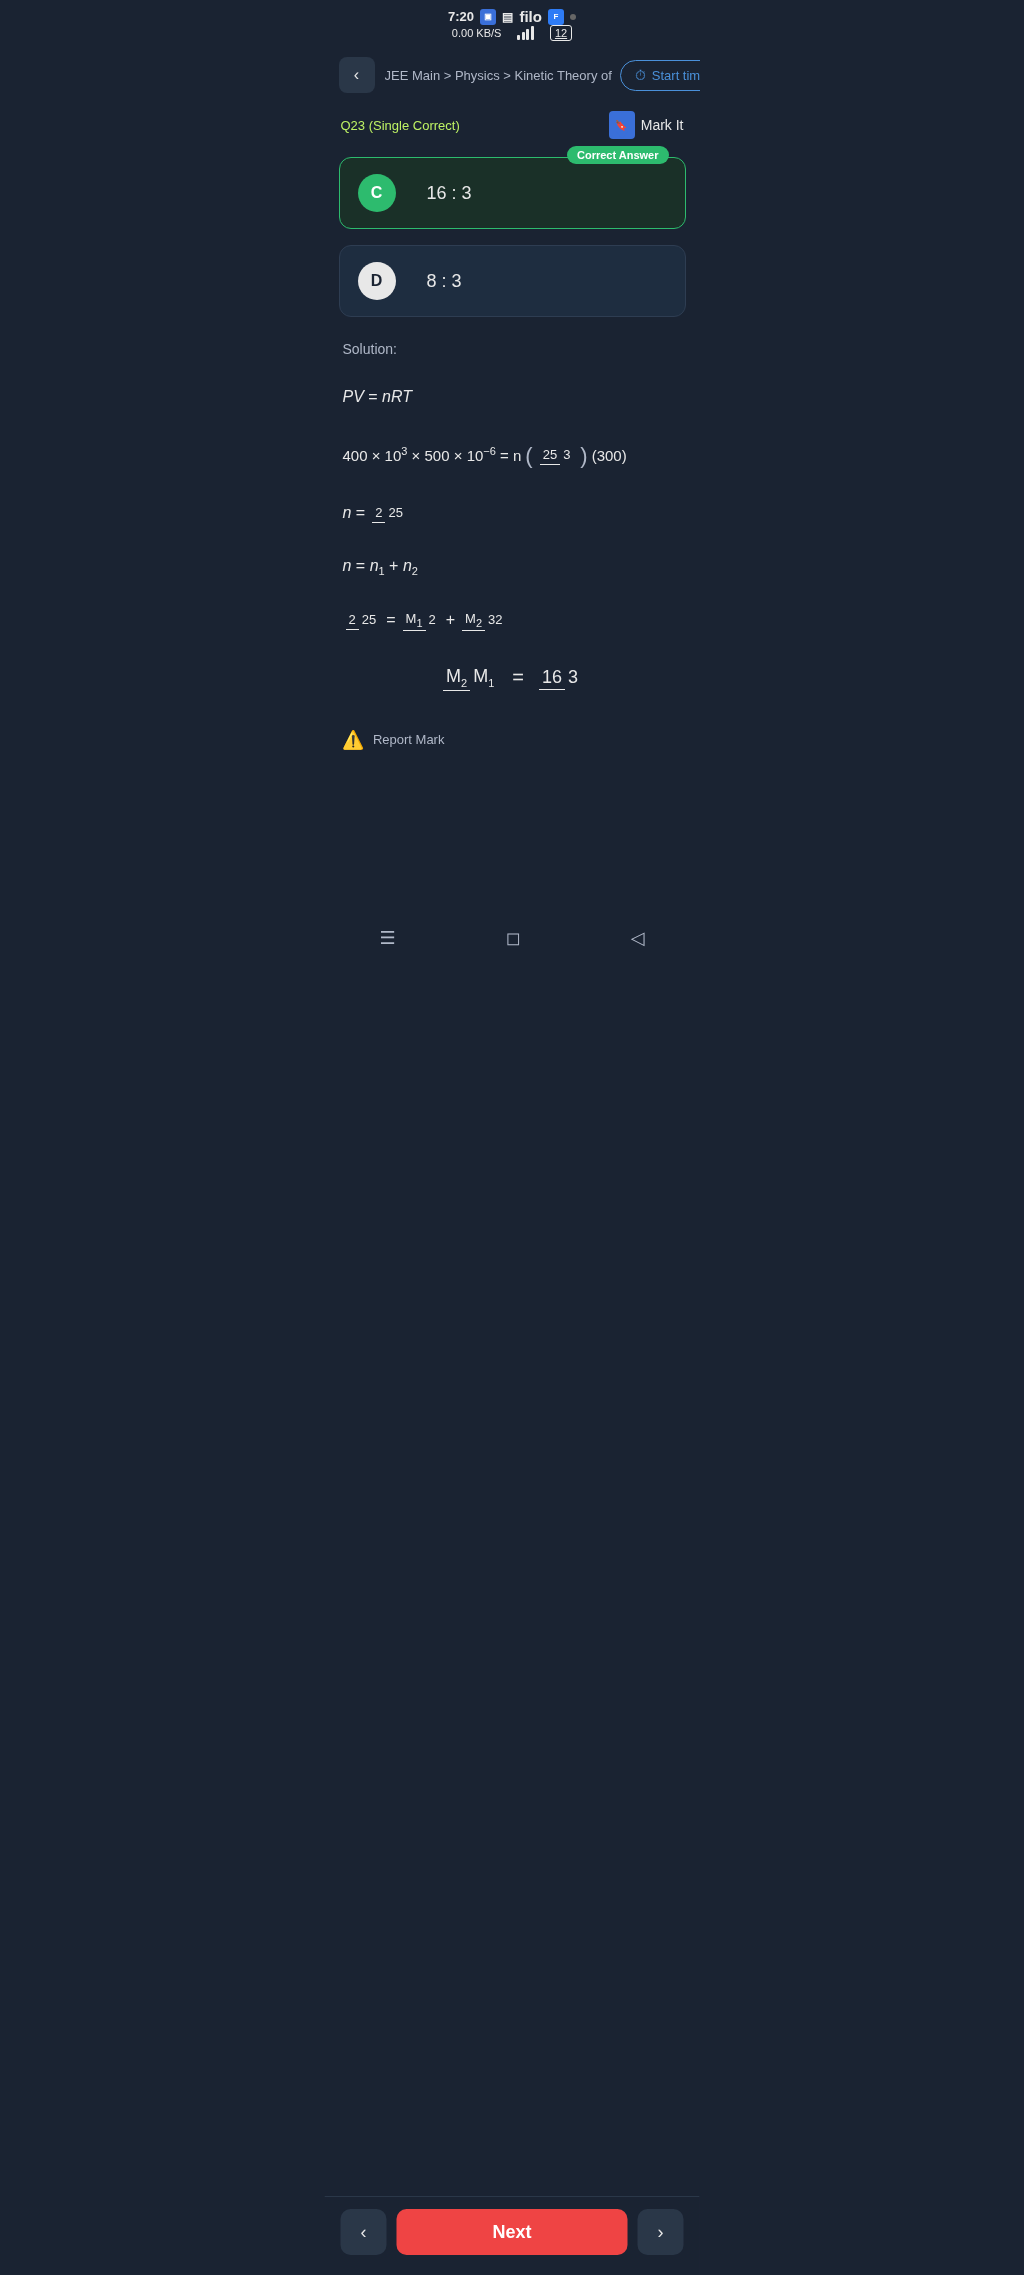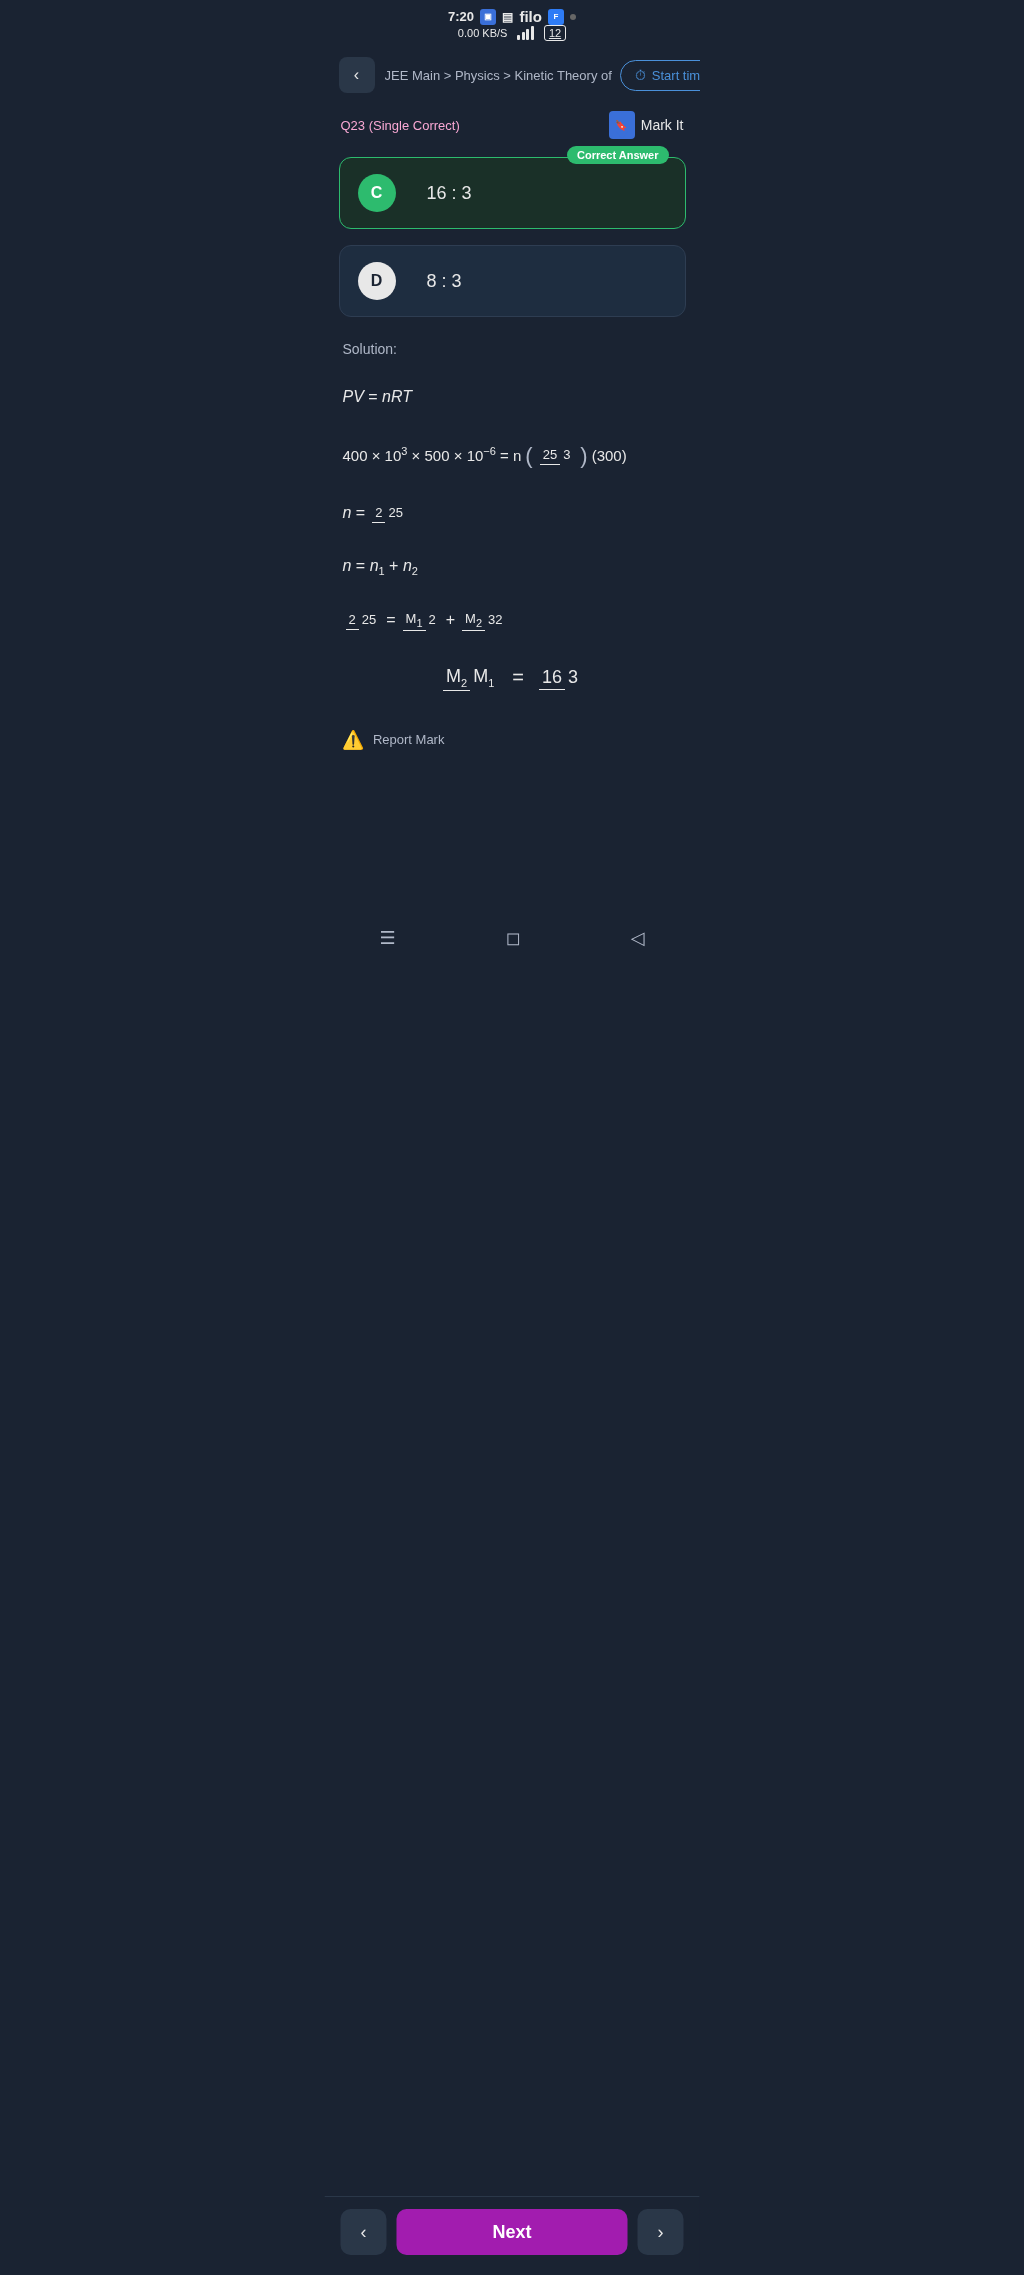--- a/index.html
+++ b/index.html
@@ -20,21 +20,21 @@
       display: flex;
       justify-content: space-between;
       align-items: center;
       padding: 8px 16px 6px;
       font-size: 13px;
       color: #e8e8e8;
       background: #1a2332;
       flex-direction: column;
     }
     .status-left { display: flex; align-items: center; gap: 6px; font-weight: 600; }
-    .status-right { display: flex; align-items: center; gap: 10px; font-size: 11px; }
+    .status-right { display: flex; align-items: center; gap: 16px; font-size: 11px; }
 
     
     .top-nav {
       display: flex;
       align-items: center;
       justify-content: space-between;
       padding: 10px 14px;
       gap: 8px;
     }
     .nav-left {
@@ -79,21 +79,21 @@
 
     
     .question-header {
       display: flex;
       justify-content: space-between;
       align-items: center;
       padding: 8px 16px 12px;
     }
     .question-label {
       font-size: 13px;
-      color: #f9a8d4;
+      color: #bef264;
     }
     .mark-it-btn {
       display: flex;
       align-items: center;
       gap: 6px;
       background: transparent;
       border: none;
       color: #e8e8e8;
       font-size: 14px;
       cursor: pointer;
@@ -262,21 +262,21 @@
       height: 46px;
       display: flex;
       align-items: center;
       justify-content: center;
       color: #e8e8e8;
       font-size: 18px;
       cursor: pointer;
     }
     .next-btn {
       flex: 1;
-      background: #a21caf;
+      background: #ef4444;
       border: none;
       border-radius: 10px;
       height: 46px;
       color: #fff;
       font-size: 18px;
       font-weight: 700;
       cursor: pointer;
     }
 
     

